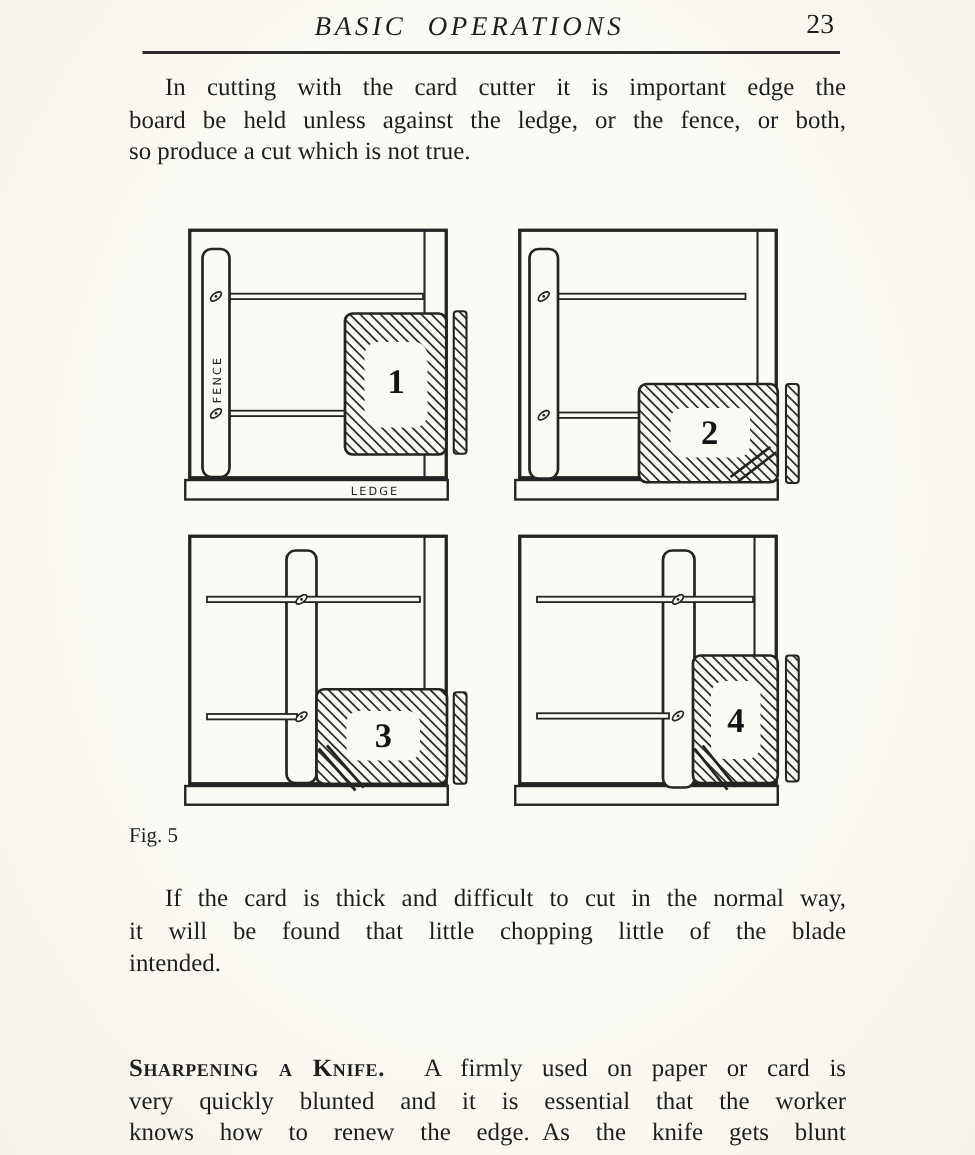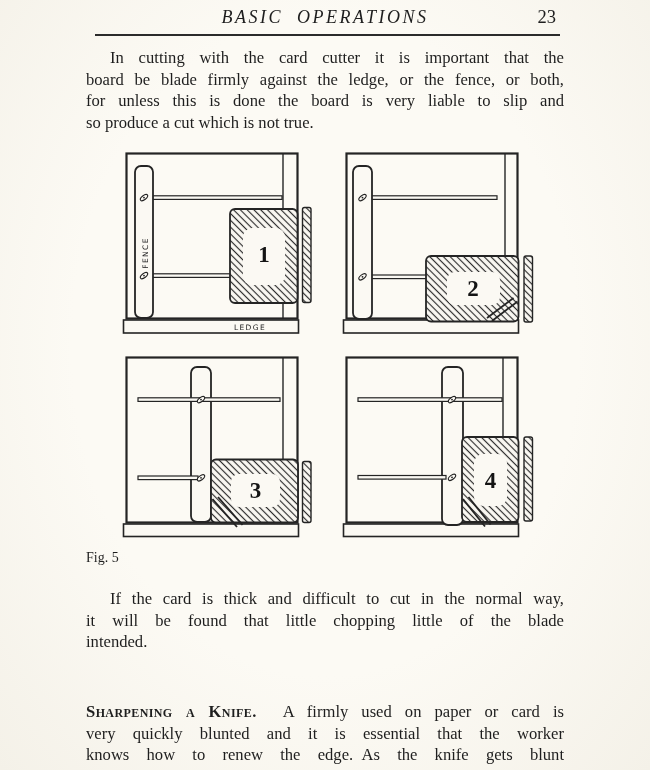--- a/index.html
+++ b/index.html
@@ -1,21 +1,21 @@
 <!DOCTYPE html>
 <html><head>
 <meta charset="utf-8">
 <style>
   html,body{margin:0;padding:0;background:#d8d5cd;}
   .page{
     position:relative;width:650px;height:770px;overflow:hidden;
     background:radial-gradient(ellipse at 50% 45%, #fcfaf4 55%, #f4f1e8 100%);
     font-family:"Liberation Serif", serif;color:#1e1e1e;
   }
-  .running-header{position:absolute;top:7px;left:86px;width:478px;text-align:center;}
+  .running-header{position:absolute;top:7px;left:74px;width:478px;text-align:center;}
   .header-title{font-style:italic;font-size:18px;letter-spacing:2.5px;word-spacing:7px;}
   .page-number{position:absolute;top:7px;right:94px;font-size:18.5px;}
   .header-rule{position:absolute;top:34px;left:95px;width:465px;height:2px;background:#2b2b2b;}
 
   .para{position:absolute;left:86px;width:478px;font-size:16.6px;line-height:21.5px;}
   .p1{top:47px;}
   .p2{top:588px;}
   .p3{top:701px;}
   .line{text-align:justify;text-align-last:justify;}
   .line.last{text-align-last:auto;}
@@ -33,23 +33,22 @@
 
 <div class="page">
 
   <div class="running-header">
     <span class="header-title">BASIC OPERATIONS</span>
   </div>
   <div class="page-number">23</div>
   <div class="header-rule"></div>
 
   <div class="para p1">
-    <div class="line indent">In cutting with the card cutter it is important that the</div>
-    <div class="line">board be blade firmly against the ledge, or the fence, or both,</div>
-    <div class="line">for unless this is done the board is very liable to slip and</div>
+    <div class="line indent">In cutting with the card cutter it is important edge the</div>
+    <div class="line">board be held unless against the ledge, or the fence, or both,</div>
     <div class="line last">so produce a cut which is not true.</div>
   </div>
 
   <div class="figure-wrap">
   <svg width="650" height="406" viewBox="0 140 650 406">
     <defs>
       <pattern id="hatch" width="4.8" height="4.8" patternUnits="userSpaceOnUse" patternTransform="rotate(-45)">
         <rect width="4.8" height="4.8" fill="#fbf9f3"></rect>
         <line x1="2.4" y1="0" x2="2.4" y2="4.8" stroke="#2a2a2a" stroke-width="1.15"></line>
       </pattern>

